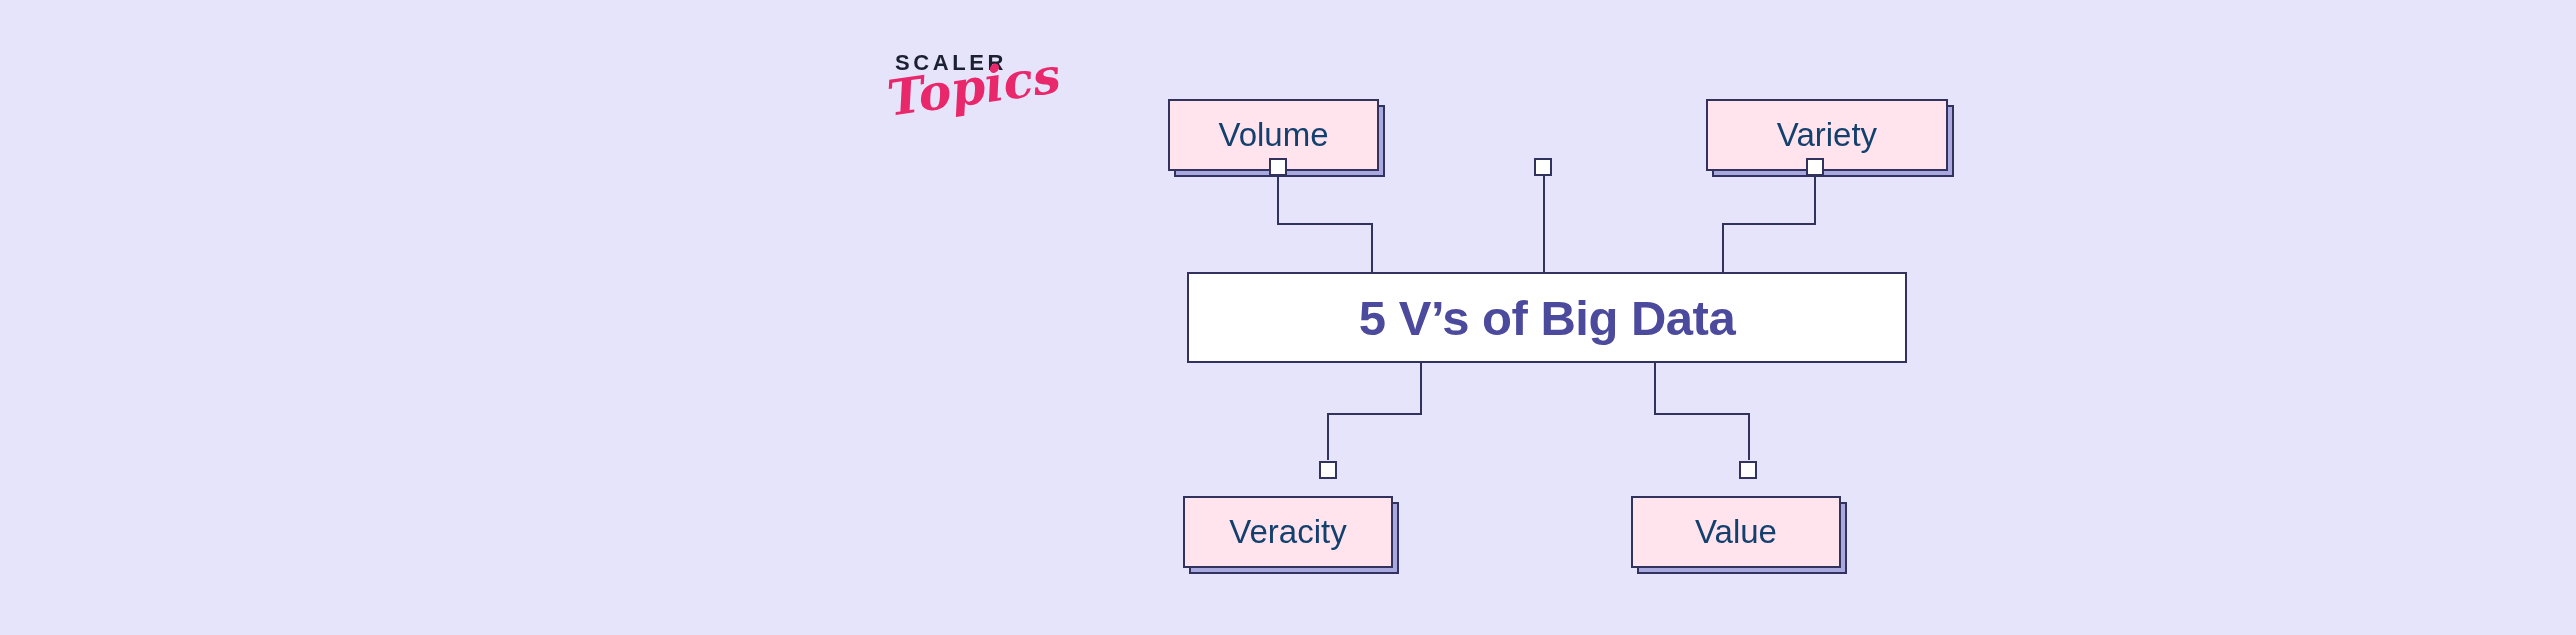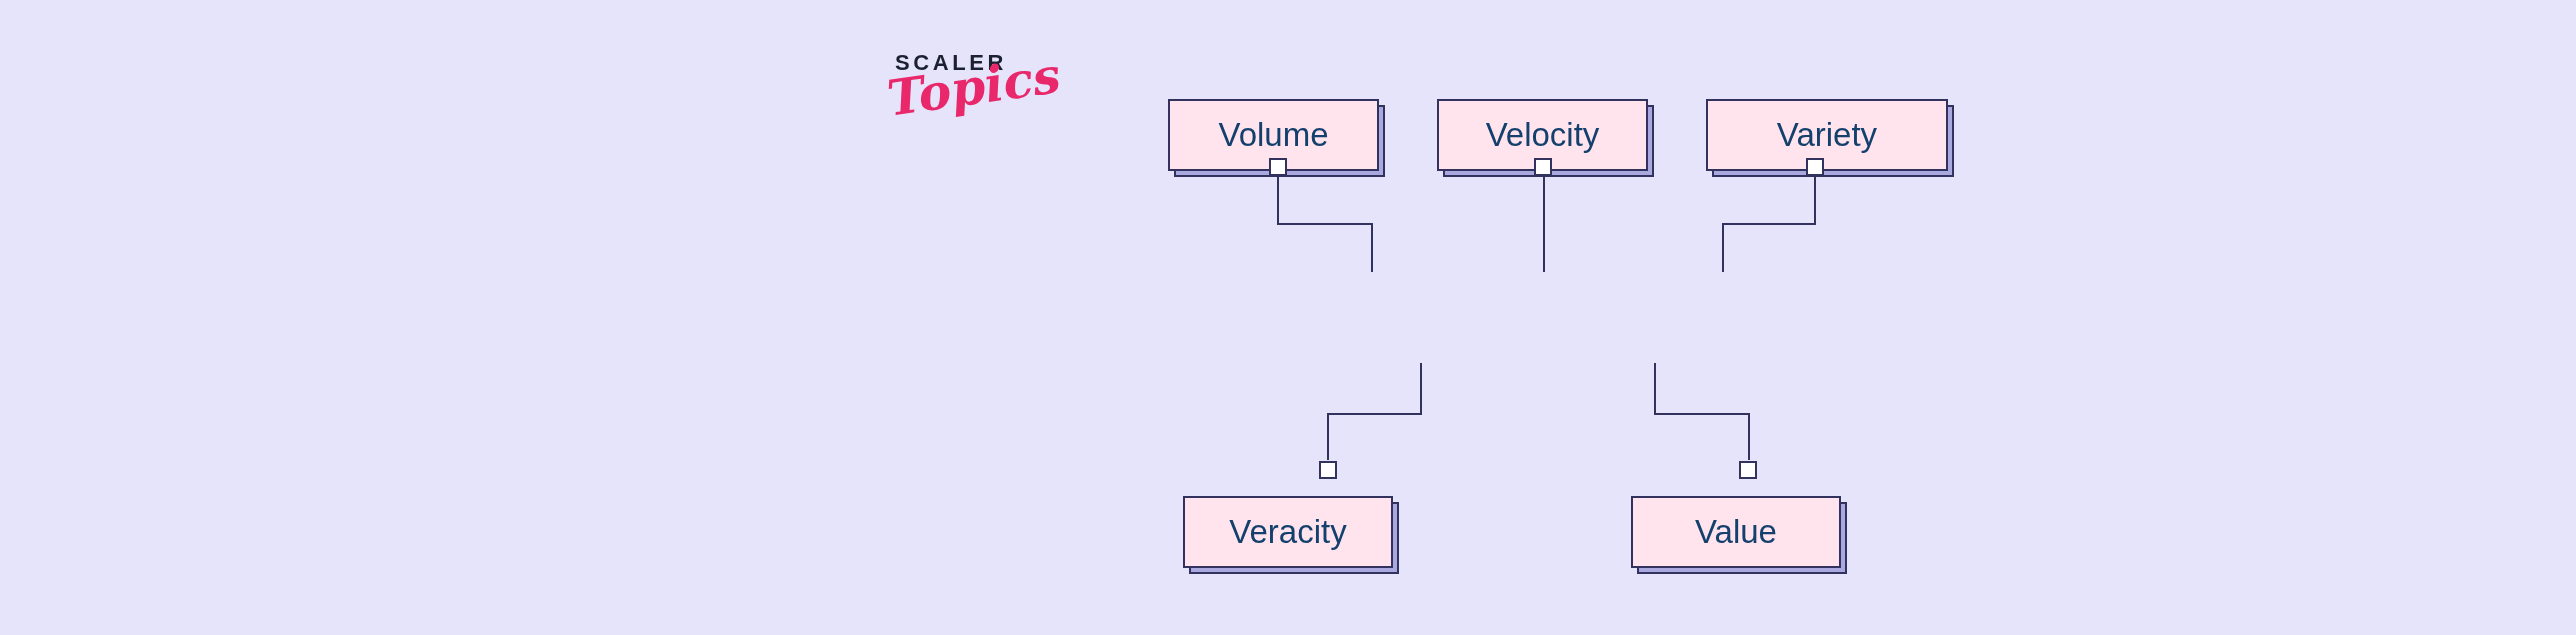--- a/index.html
+++ b/index.html
@@ -86,24 +86,20 @@
 
   <div id="logo">
     <div class="brand">SCALER</div>
     <div class="script">Topics</div>
   </div>
 
   <div class="node" id="node-volume">
     <div class="shadow"></div>
     <div class="face">Volume</div>
   </div>
-  <div class="node" id="node-velocity">
-    <div class="shadow"></div>
-    <div class="face">Velocity</div>
-  </div>
   <div class="node" id="node-variety">
     <div class="shadow"></div>
     <div class="face">Variety</div>
   </div>
 
   <div class="port" id="port-volume"></div>
   <div class="port" id="port-velocity"></div>
   <div class="port" id="port-variety"></div>
   <div class="port" id="port-veracity"></div>
   <div class="port" id="port-value"></div>
@@ -115,20 +111,21 @@
   <div class="seg" id="seg-variety-v1"></div>
   <div class="seg" id="seg-variety-h"></div>
   <div class="seg" id="seg-variety-v2"></div>
   <div class="seg" id="seg-veracity-v1"></div>
   <div class="seg" id="seg-veracity-h"></div>
   <div class="seg" id="seg-veracity-v2"></div>
   <div class="seg" id="seg-value-v1"></div>
   <div class="seg" id="seg-value-h"></div>
   <div class="seg" id="seg-value-v2"></div>
 
+  <div id="central-box">5 V’s of Big Data</div>
 
   <div class="node" id="node-veracity">
     <div class="shadow"></div>
     <div class="face">Veracity</div>
   </div>
   <div class="node" id="node-value">
     <div class="shadow"></div>
     <div class="face">Value</div>
   </div>
 

